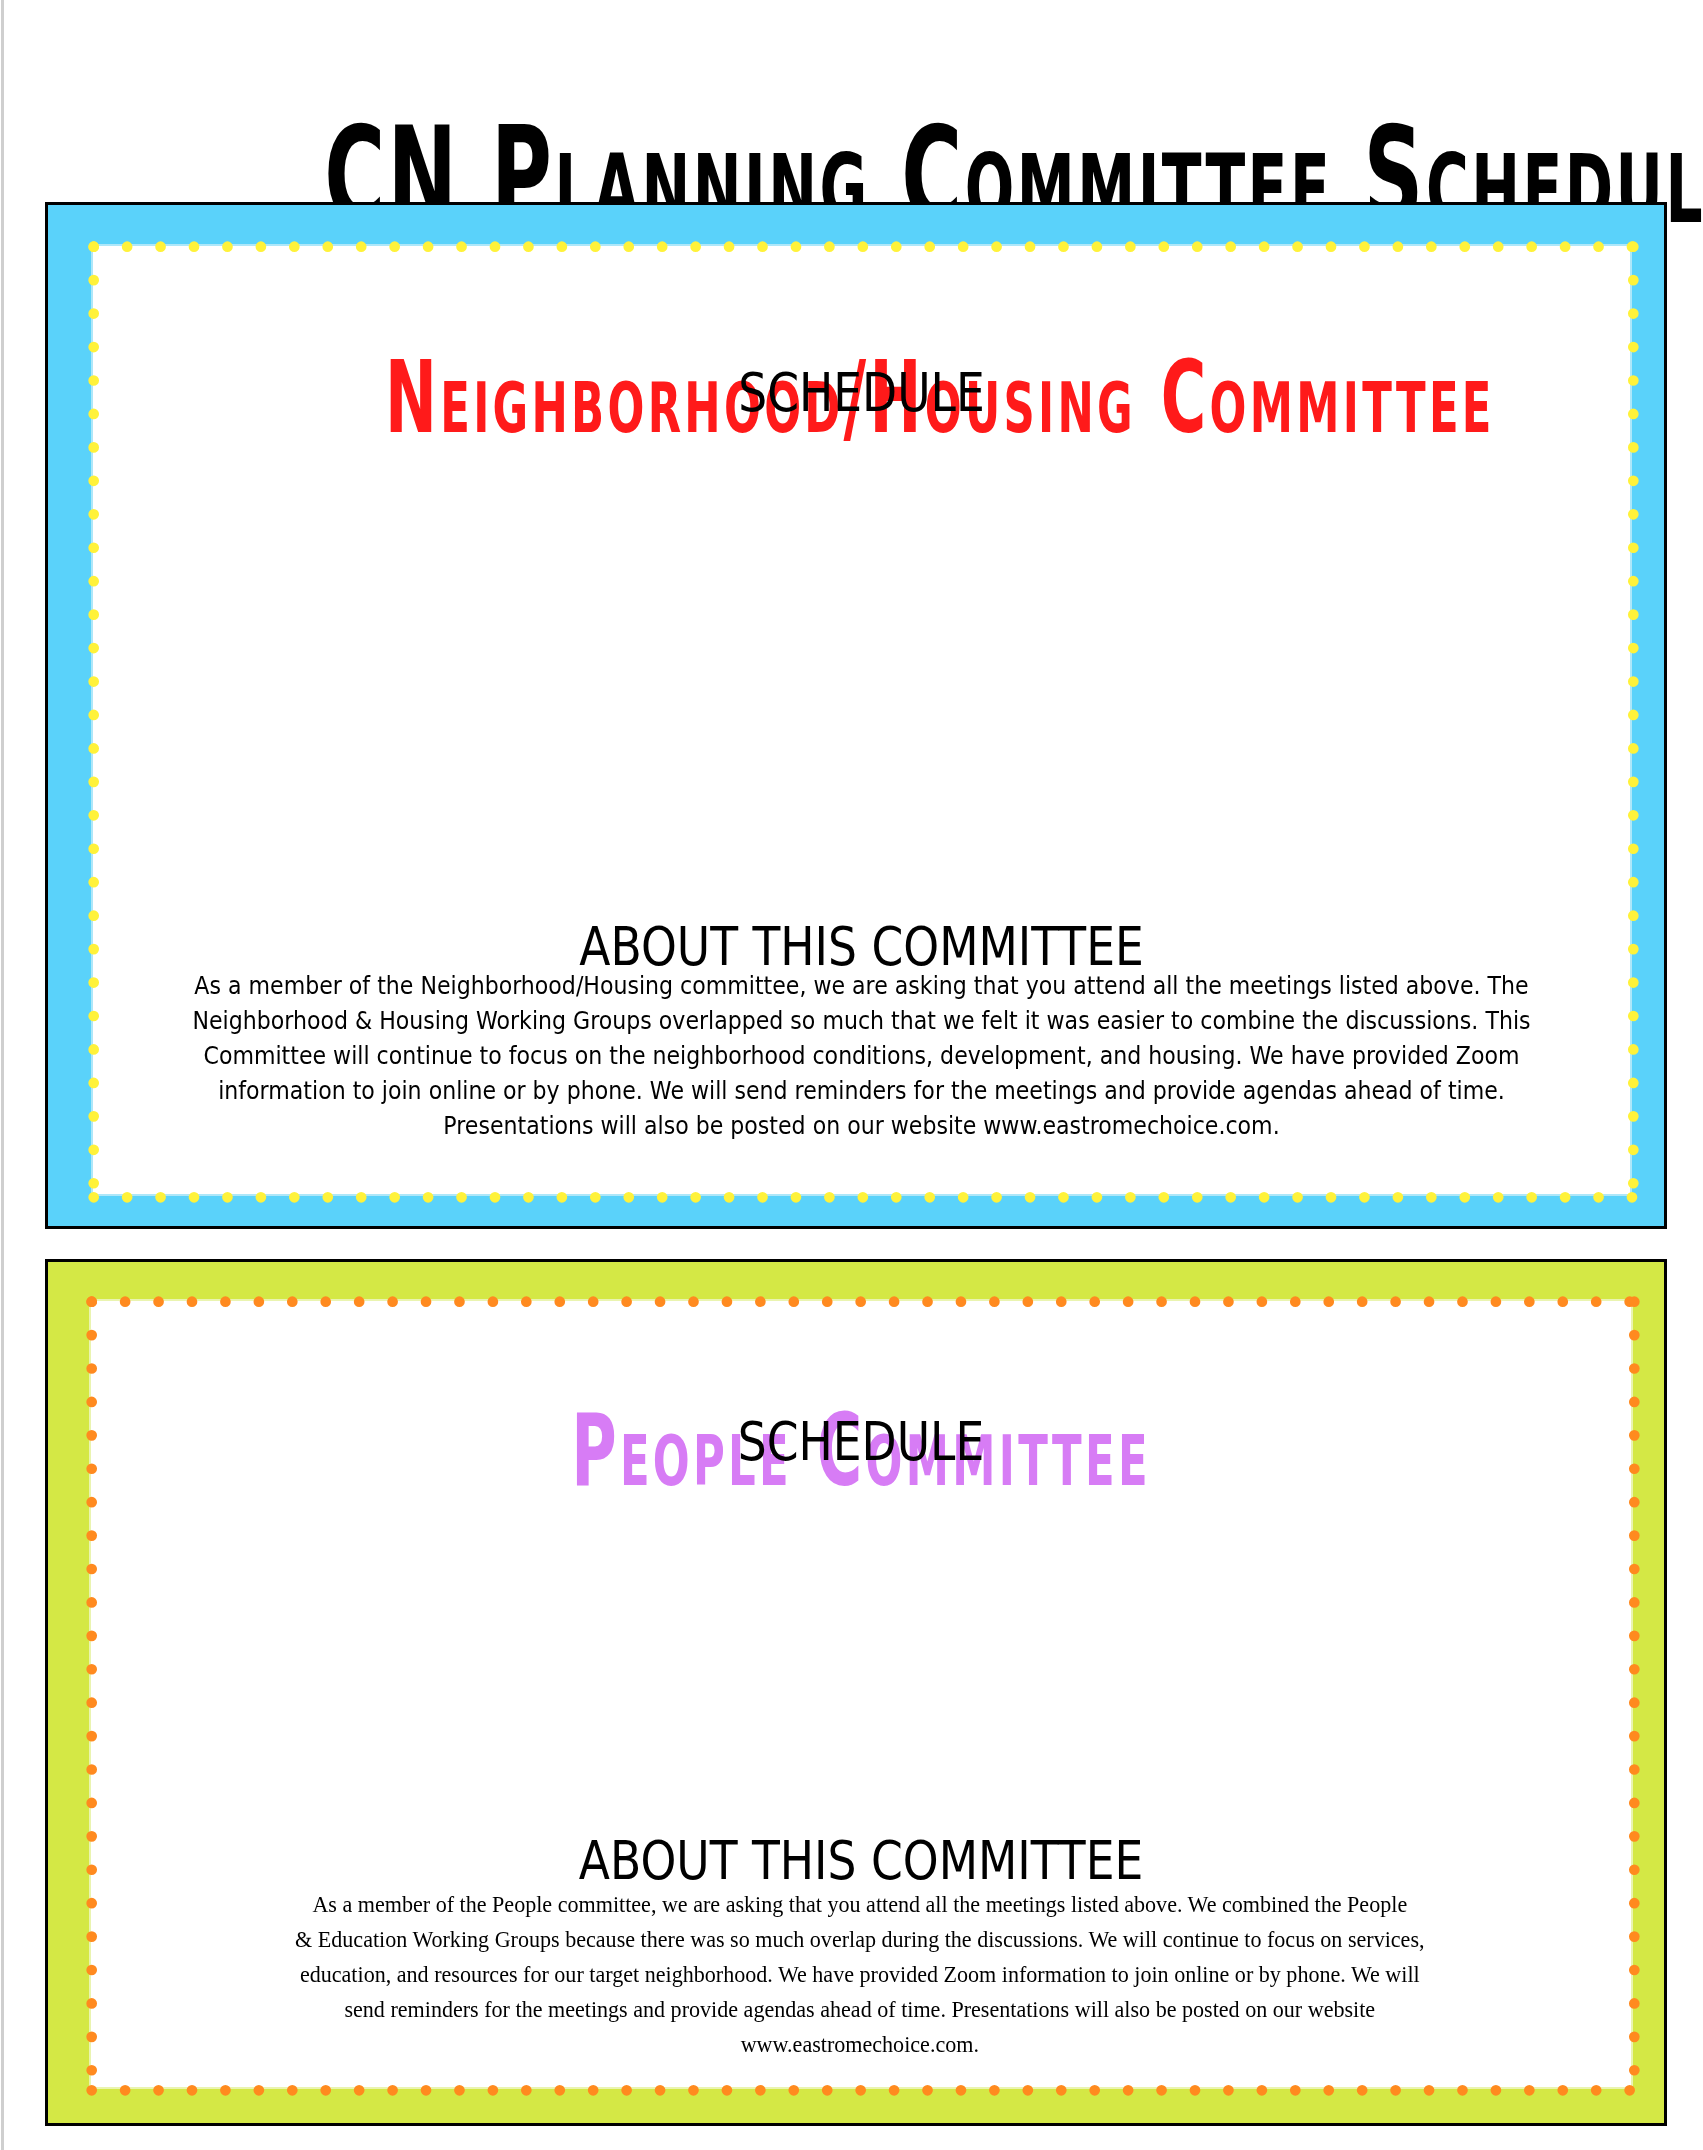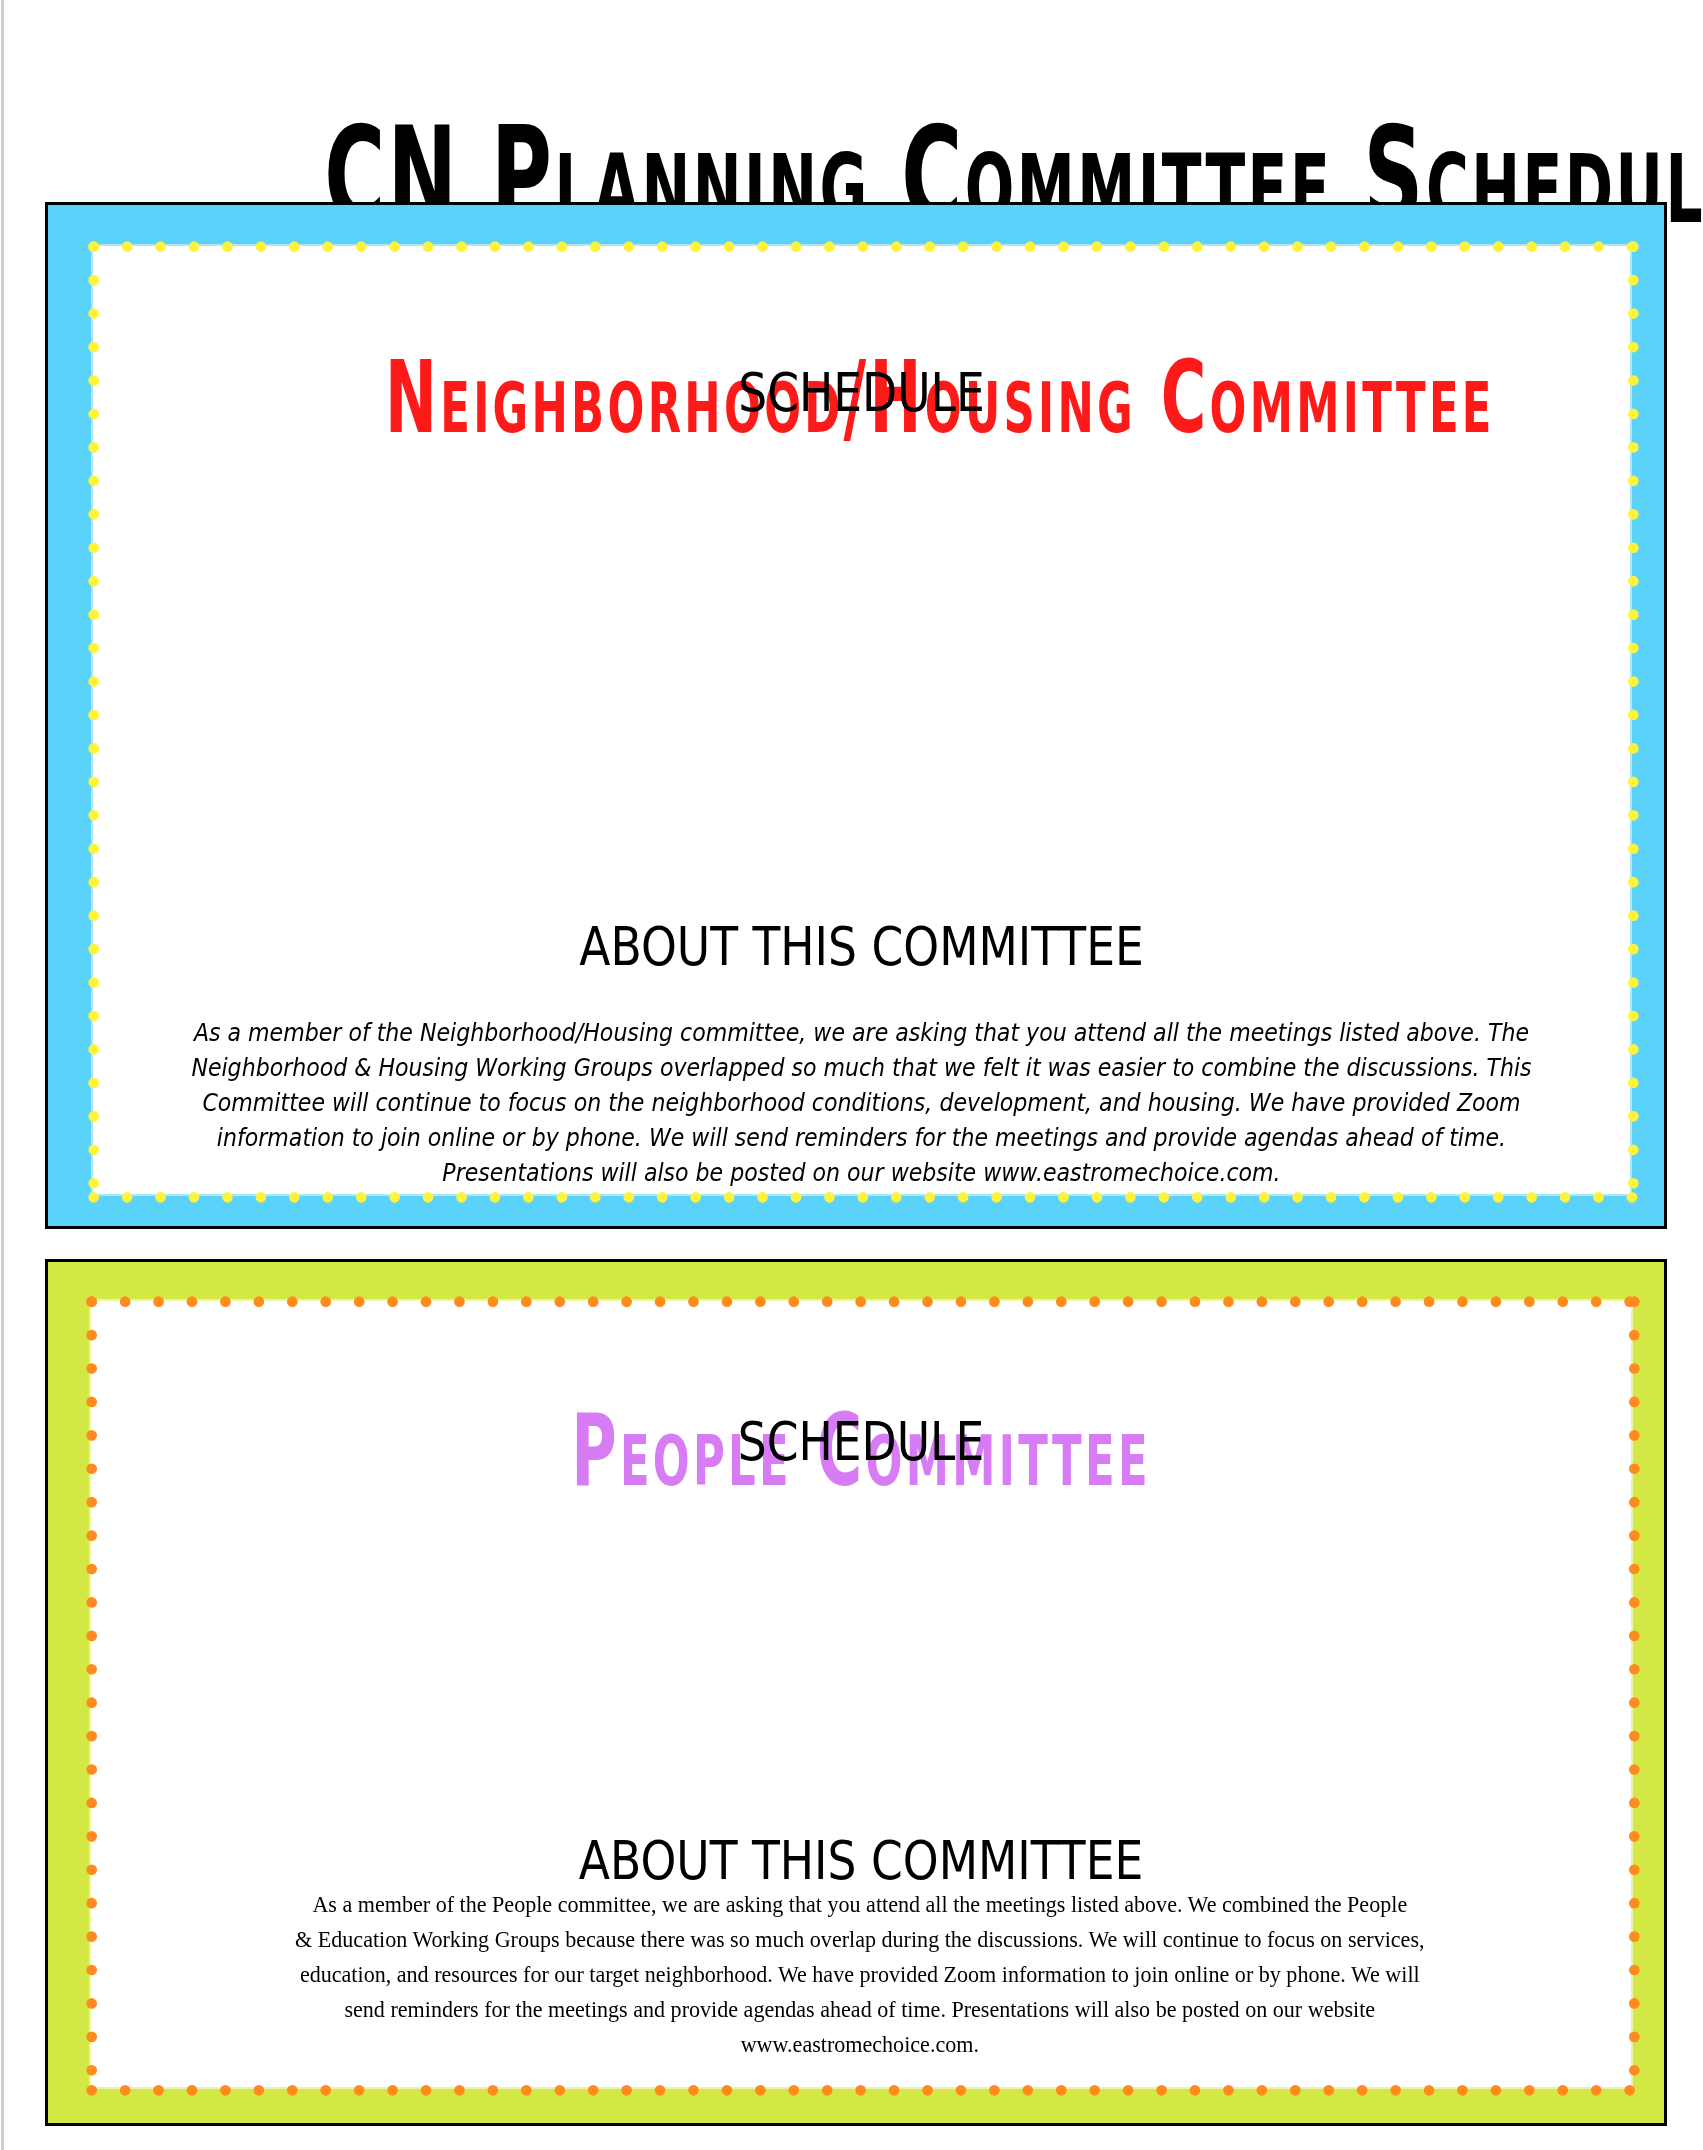--- a/index.html
+++ b/index.html
@@ -41,21 +41,21 @@
   <div class="inner">
     <svg class="dots" width="1553" height="964" viewBox="0 0 2322 1441" preserveAspectRatio="none">
       <line x1="10" y1="10" x2="2312" y2="10" stroke="#fff23a" stroke-width="16" stroke-linecap="round" stroke-dasharray="0 50"></line>
       <line x1="10" y1="1431" x2="2312" y2="1431" stroke="#fff23a" stroke-width="16" stroke-linecap="round" stroke-dasharray="0 50"></line>
       <line x1="10" y1="10" x2="10" y2="1431" stroke="#fff23a" stroke-width="16" stroke-linecap="round" stroke-dasharray="0 50"></line>
       <line x1="2312" y1="10" x2="2312" y2="1431" stroke="#fff23a" stroke-width="16" stroke-linecap="round" stroke-dasharray="0 50"></line>
     </svg>
     <h2 class="card-title">Neighborhood/Housing Committee</h2>
     <div class="section-heading" style="top:117px;">SCHEDULE</div>
     <div class="section-heading" style="top:671px;">ABOUT THIS COMMITTEE</div>
-    <p class="about-text" style="top:770px;font-style:italic;">
+    <p class="about-text" style="top:723px;">
       <span>As a member of the Neighborhood/Housing committee, we are asking that you attend all the meetings listed above. The</span>
       <span>Neighborhood &amp; Housing Working Groups overlapped so much that we felt it was easier to combine the discussions. This</span>
       <span>Committee will continue to focus on the neighborhood conditions, development, and housing. We have provided Zoom</span>
       <span>information to join online or by phone. We will send reminders for the meetings and provide agendas ahead of time.</span>
       <span>Presentations will also be posted on our website www.eastromechoice.com.</span>
     </p>
   </div>
 </section>
 
 <section class="card green">

